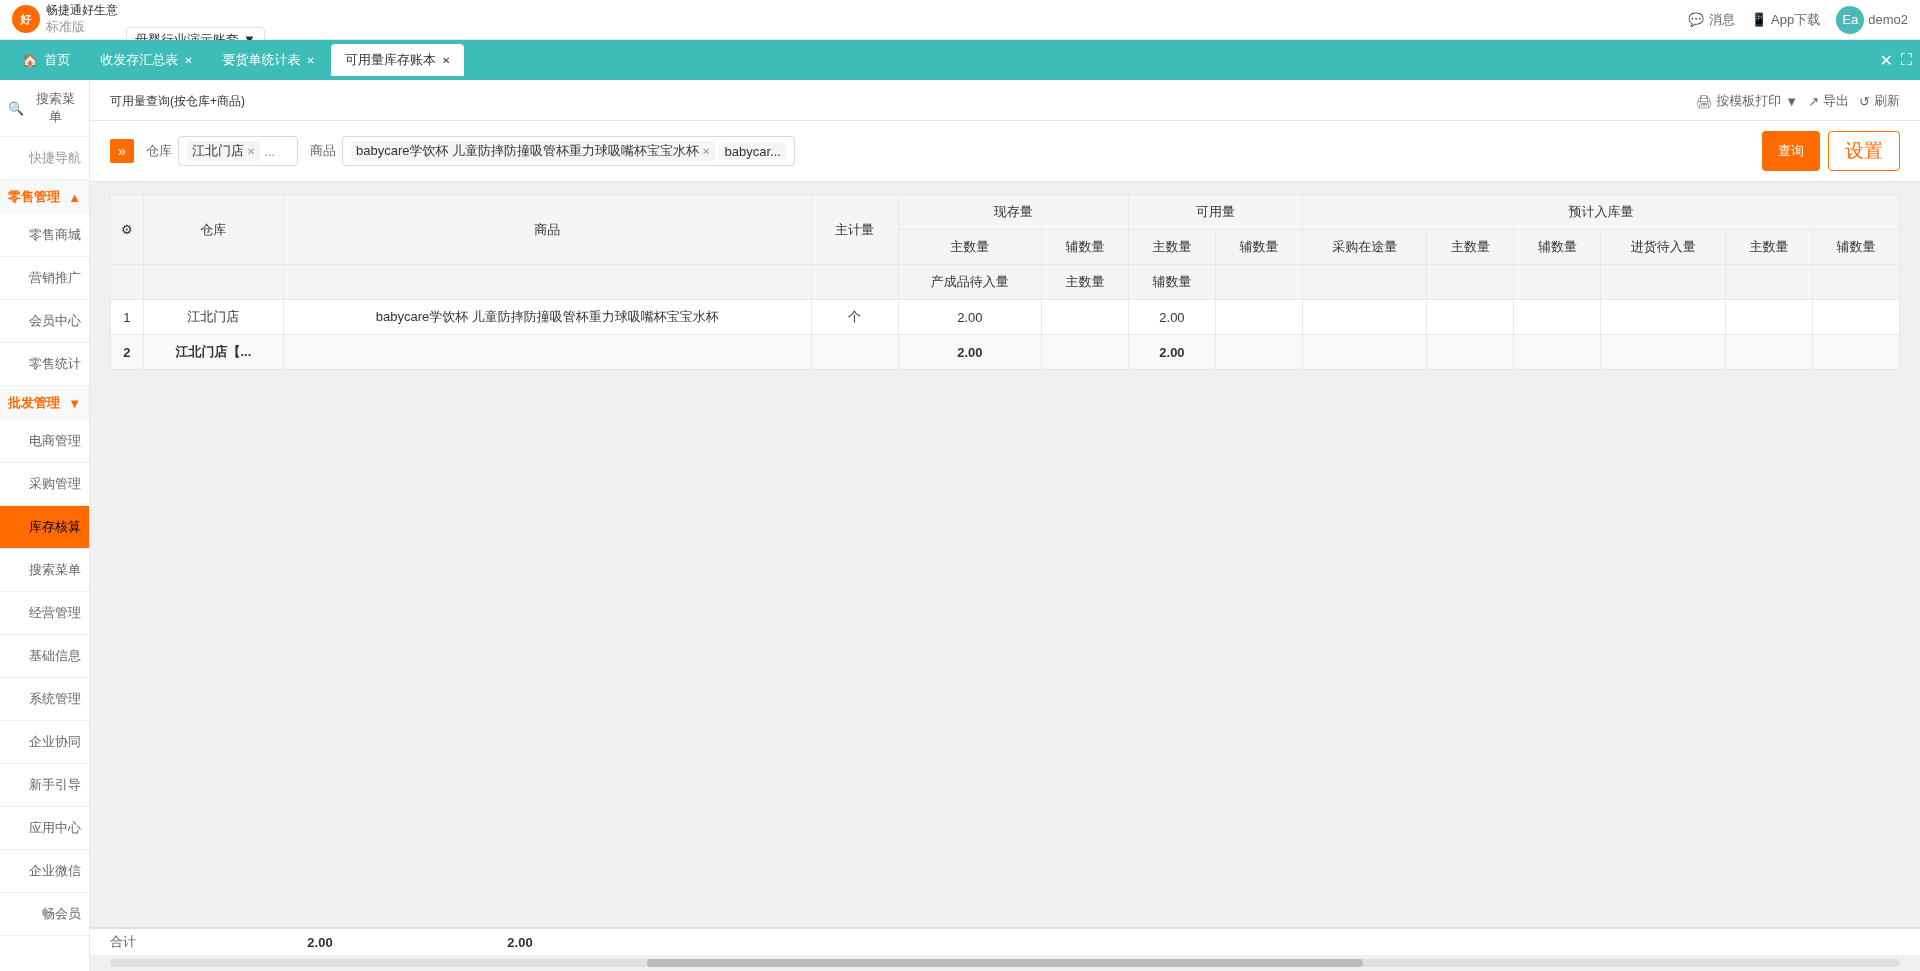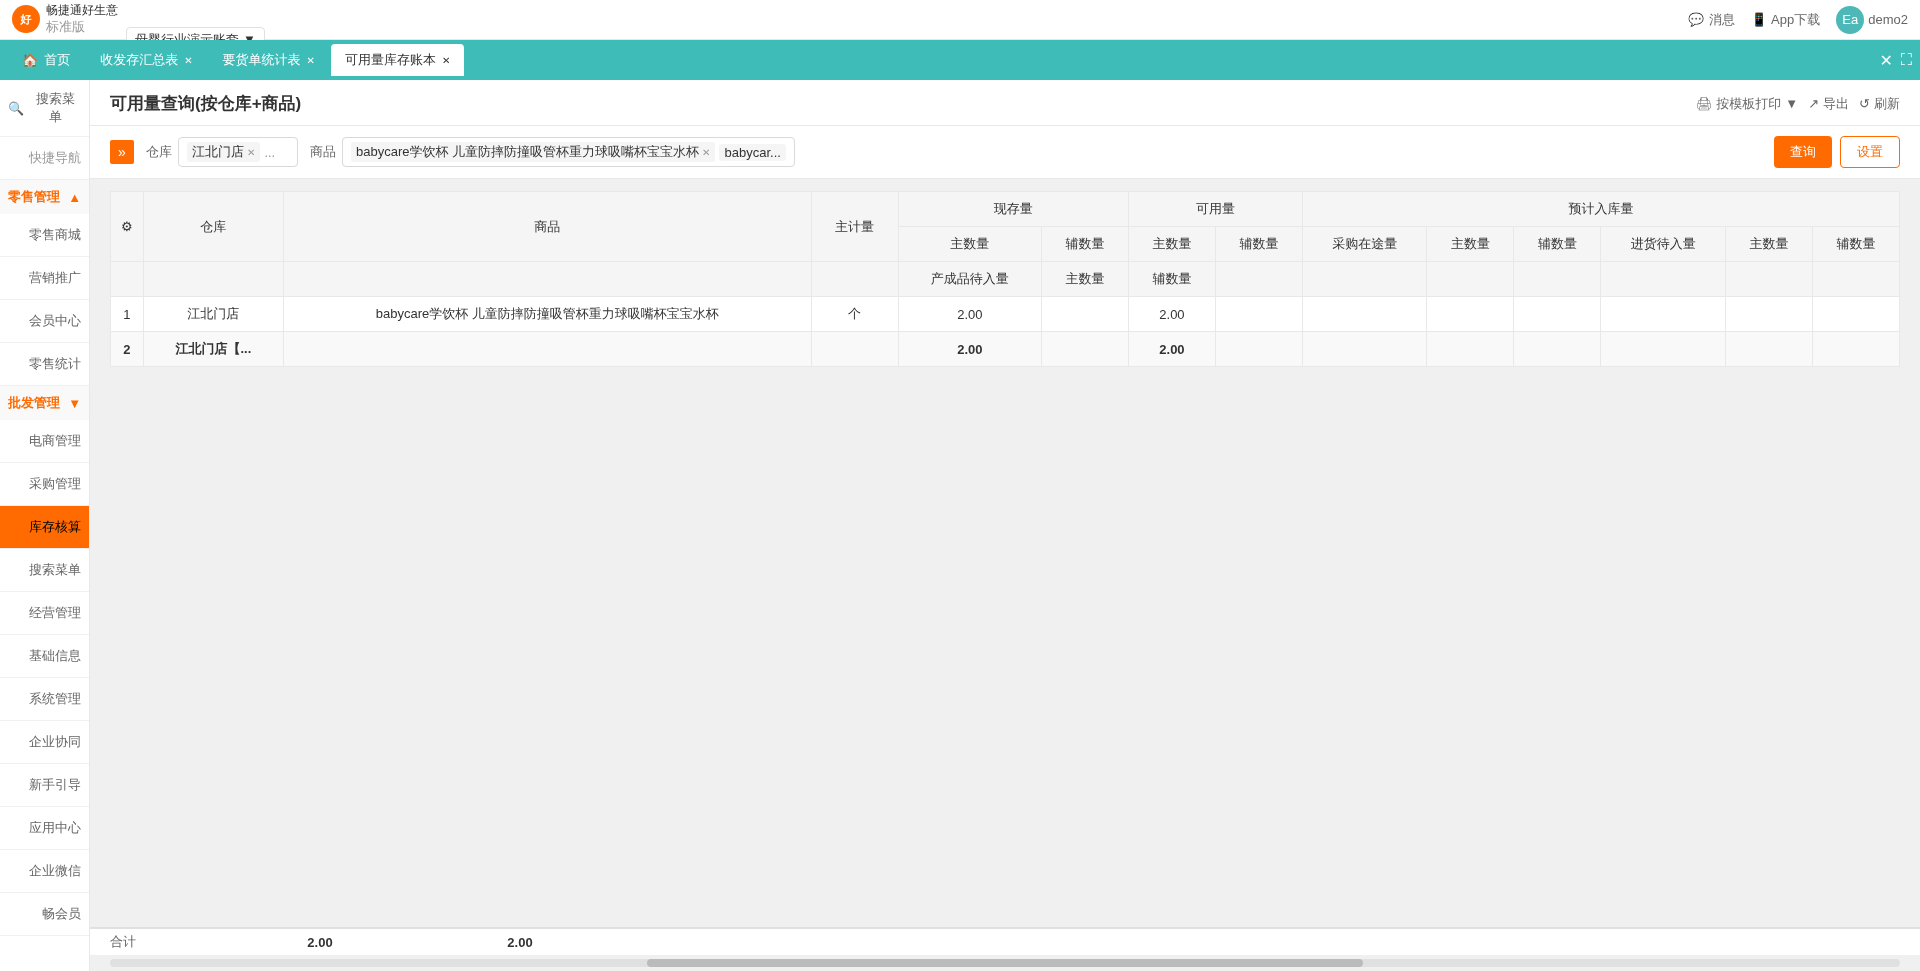--- a/index.html
+++ b/index.html
@@ -99,21 +99,21 @@
       padding: 12px 20px 0 20px;
       border-bottom: 1px solid #e8e8e8;
       flex-shrink: 0;
     }
     .page-title-row {
       display: flex;
       align-items: center;
       justify-content: space-between;
       margin-bottom: 10px;
     }
-    .page-title { font-size: 17px; color: #333; font-weight: bold; }
+    .page-title { font-size: 12px; color: #333; font-weight: normal; }
     .header-actions { display: flex; align-items: center; gap: 10px; }
     .header-btn { display: flex; align-items: center; gap: 4px; color: #666; cursor: pointer; font-size: 12px; }
 
     
     .filter-bar {
       background: #fff;
       padding: 10px 20px;
       display: flex;
       align-items: center;
       gap: 12px;
@@ -160,21 +160,21 @@
       background: #fff;
       flex-wrap: wrap;
     }
     .action-btns { margin-left: auto; display: flex; gap: 8px; }
     .btn-query {
       background: #ff6b00; color: #fff; border: none;
       padding: 6px 16px; border-radius: 4px; cursor: pointer; font-size: 13px;
     }
     .btn-settings {
       background: #fff; color: #ff6b00; border: 1px solid #ff6b00;
-      padding: 6px 16px; border-radius: 4px; cursor: pointer; font-size: 13px;
+      padding: 6px 16px; border-radius: 4px; cursor: pointer; font-size: 19px;
     }
 
     
     .table-container {
       flex: 1;
       overflow: auto;
       padding: 12px 20px;
       background: #f0f0f0;
     }
     .data-table {

